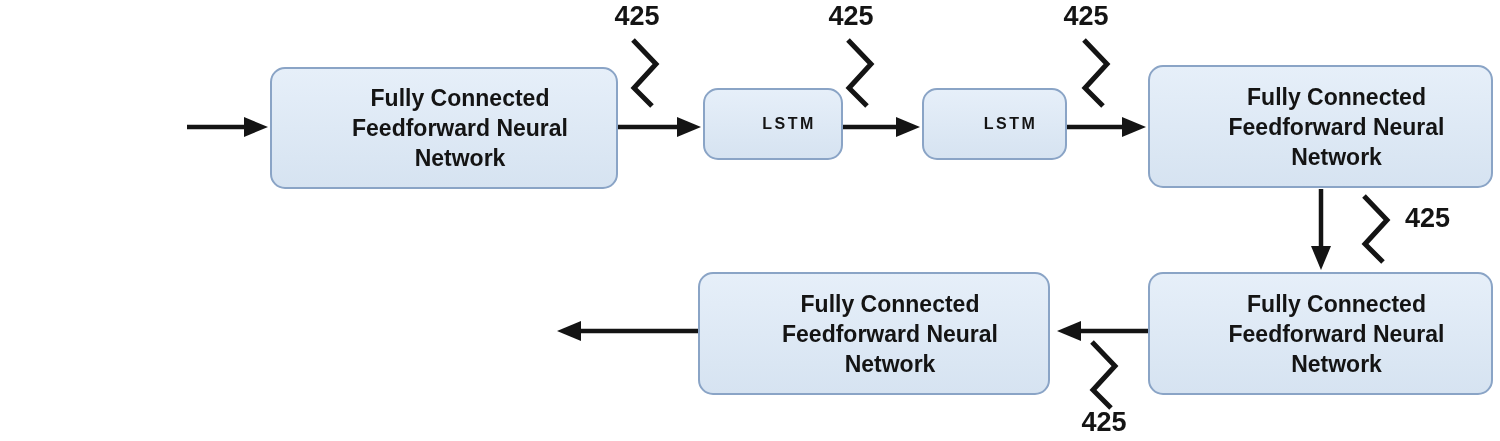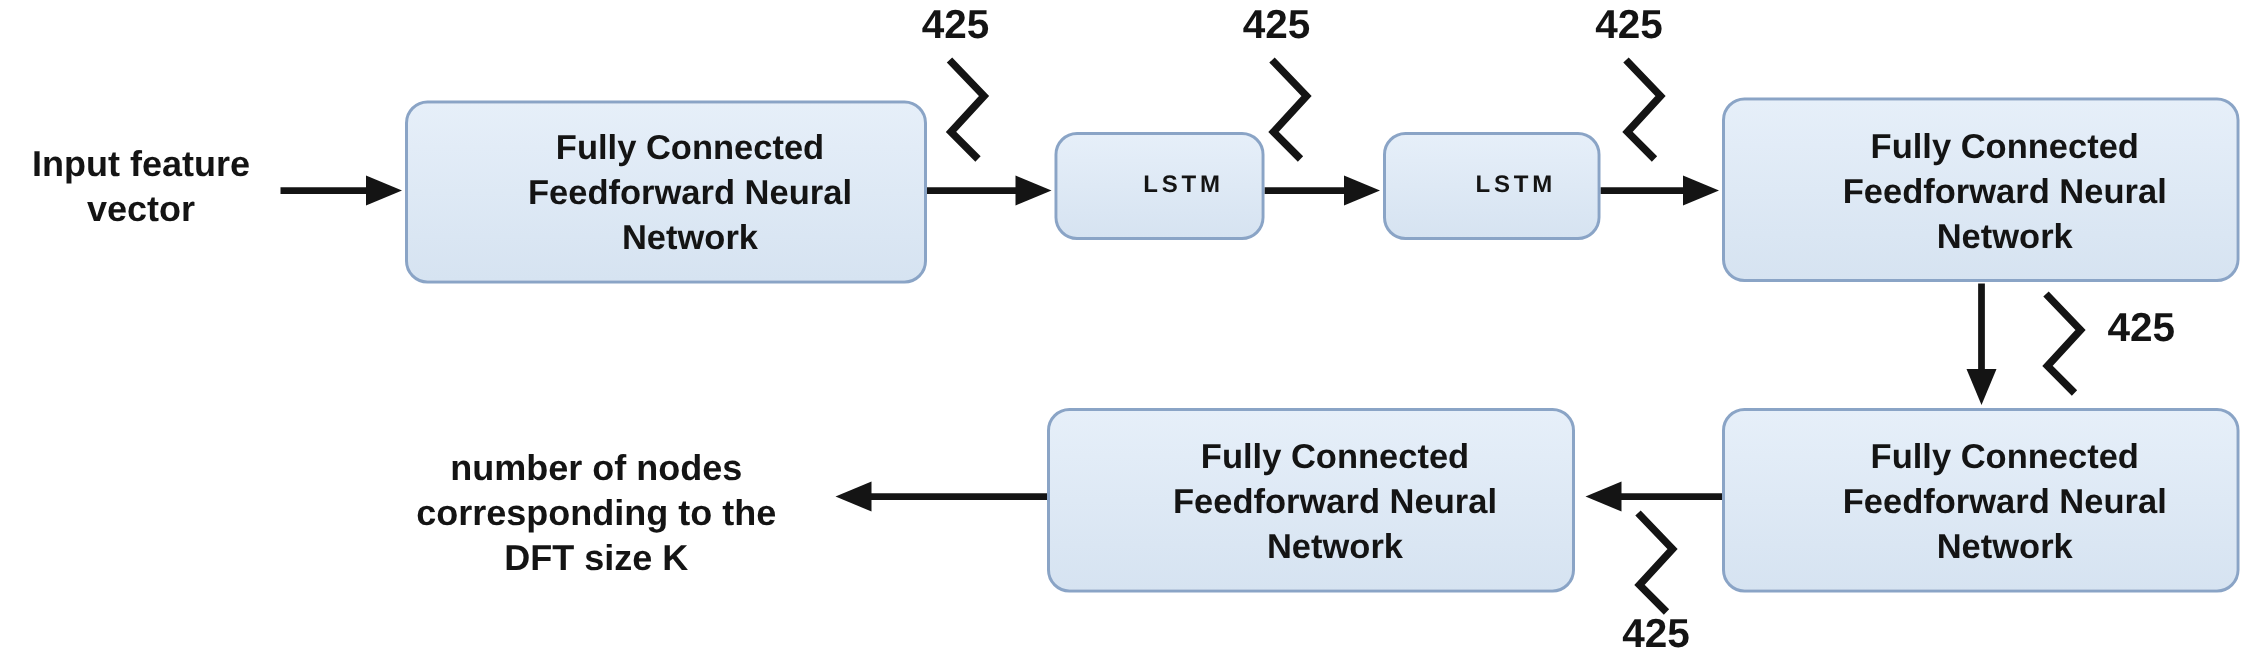--- a/index.html
+++ b/index.html
@@ -103,26 +103,21 @@
       <polyline class="buscut" points="0,0 23,24 1,48 19,66"></polyline>
     </g>
     <g transform="translate(1364,196)">
       <polyline class="buscut" points="0,0 23,24 1,48 19,66"></polyline>
     </g>
     <g transform="translate(1092,342)">
       <polyline class="buscut" points="0,0 23,24 1,48 19,66"></polyline>
     </g>
   </svg>
 
-  <div class="flabel" style="left:0px;top:95px;width:188px;">Input feature
-vector</div>
 
-  <div class="flabel" style="left:235px;top:298px;width:325px;">number of nodes
-corresponding to the
-DFT size K</div>
 
   <div class="node" style="left:270px;top:67px;width:348px;height:122px;">Fully Connected
 Feedforward Neural
 Network</div>
 
   <div class="node small" style="left:703px;top:88px;width:140px;height:72px;">LSTM</div>
 
   <div class="node small" style="left:922px;top:88px;width:145px;height:72px;">LSTM</div>
 
   <div class="node" style="left:1148px;top:65px;width:345px;height:123px;">Fully Connected

